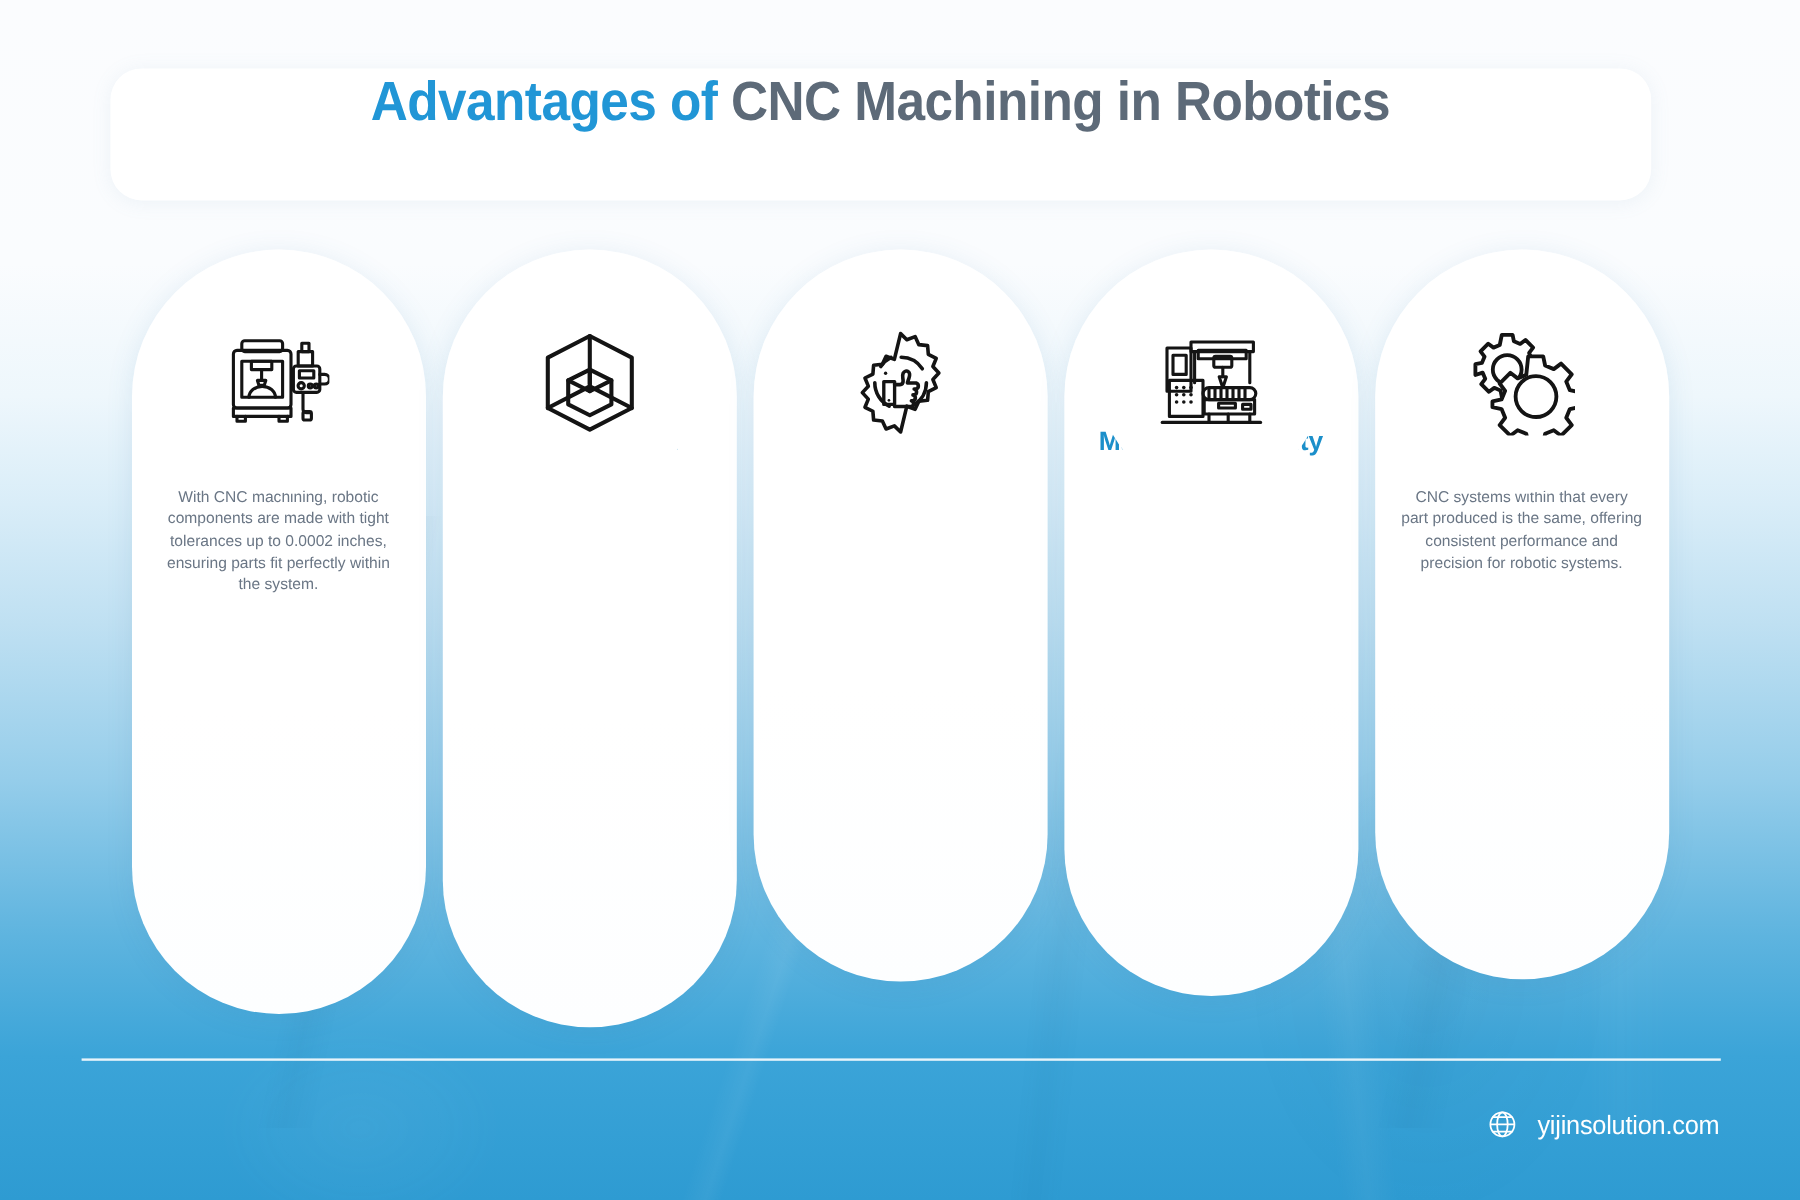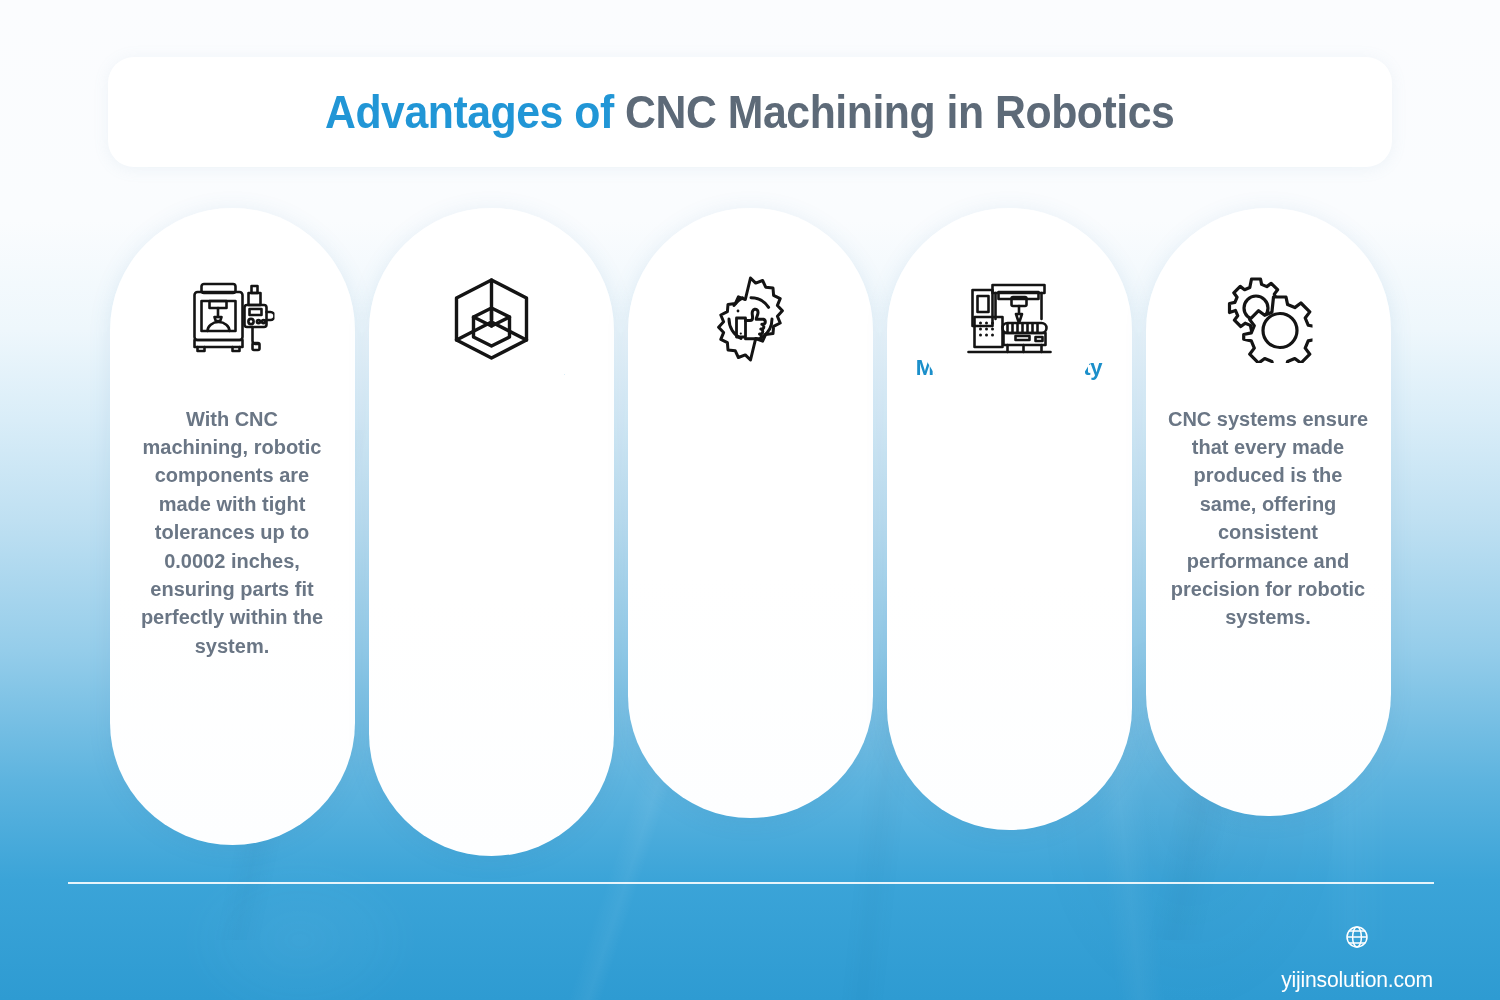--- a/index.html
+++ b/index.html
@@ -47,25 +47,25 @@
     opacity:.22;
     background:
       linear-gradient(102deg, rgba(10,70,110,0) 20%, rgba(10,70,110,.18) 21.4%, rgba(10,70,110,0) 23%),
       linear-gradient(102deg, rgba(10,70,110,0) 78%, rgba(10,70,110,.20) 79.6%, rgba(10,70,110,0) 81.6%),
       linear-gradient(90deg, rgba(255,255,255,0) 88%, rgba(255,255,255,.10) 90%, rgba(255,255,255,0) 93%);
     pointer-events:none;
   }
 
   
   .title-card {
-    position:absolute; left:108px; top:57px;
+    position:absolute; left:92px; top:57px;
     width:1284px; height:110px;
     background:#ffffff;
     border-radius:26px;
-    display:flex; align-items:center; justify-content:center;
+    display:flex; align-items:flex-start; justify-content:center;
     box-shadow:0 2px 16px rgba(120,160,190,.10);
   }
   .title-text {
     font-size:46px;
     font-weight:bold;
     letter-spacing:-.5px;
     white-space:nowrap;
     transform:scaleX(.93);
   }
   .t-blue { color:#2196d6; }
@@ -123,24 +123,23 @@
   .card-title {
     color:#1b8fca;
     font-size:22px;
     font-weight:bold;
     line-height:1.3;
     margin-bottom:22px;
     letter-spacing:-.2px;
   }
   .card-body {
     color:#6a7685;
-    font-size:20px;
+    font-size:13px;
     line-height:1.42;
     padding:0 4px;
-    font-weight:bold;
   }
 
   
   .divider {
     position:absolute; left:68px; top:882px;
     width:1366px; height:2px;
     background:rgba(255,255,255,.88);
   }
   .logo-block {
     position:absolute; left:68px; top:916px;
@@ -156,21 +155,21 @@
   .logo-top {
     font-size:15px; font-weight:bold; letter-spacing:1.6px;
     display:block; margin-bottom:3px;
   }
   .logo-bot {
     font-size:19px; font-weight:bold; letter-spacing:1.1px;
     display:block;
   }
   .site-block {
     position:absolute; right:64px; top:925px;
-    display:flex; align-items:center; gap:14px;flex-direction:column;
+    display:flex; align-items:flex-start; gap:14px;
   }
   .site-text {
     color:#ffffff; font-size:22px; letter-spacing:-.2px;
     transform:scaleX(.96);
   }
 </style>
 </head>
 <body>
 
 <div class="stage">
@@ -307,21 +306,21 @@
           <span>
             <svg width="88" height="88" viewBox="0 0 88 88" fill="none" stroke="#141414" stroke-width="3.2" stroke-linejoin="round" stroke-linecap="round">
               <path d="M27 4 h9 l1.1 5.4 5.2 2.2 4.4-3.3 6.4 6.4 -3.3 4.4 2.2 5.2 5.4 1.1 v9 l-5.4 1.1 -2.2 5.2 3.3 4.4 -6.4 6.4 -4.4-3.3 -5.2 2.2 -1.1 5.4 h-9 l-1.1-5.4 -5.2-2.2 -4.4 3.3 -6.4-6.4 3.3-4.4 -2.2-5.2 L5 37.5 v-9 l5.4-1.1 2.2-5.2 -3.3-4.4 6.4-6.4 4.4 3.3 5.2-2.2z"></path>
               <circle cx="31.5" cy="33" r="12"></circle>
               <path d="M49 22 h12.5 l1.6 7.6 7.2 3 6.1-4.6 8.9 8.9 -4.6 6.1 3 7.2 7.6 1.6 v12.5 l-7.6 1.6 -3 7.2 4.6 6.1 -8.9 8.9 -6.1-4.6 -7.2 3 -1.6 7.6 H49 l-1.6-7.6 -7.2-3 -6.1 4.6 -8.9-8.9 4.6-6.1 -3-7.2 -7.6-1.6 V59.5 l7.6-1.6 3-7.2 -4.6-6.1 8.9-8.9 6.1 4.6 7.2-3z" fill="#ffffff"></path>
               <circle cx="55.5" cy="55.5" r="17" fill="#ffffff"></circle>
             </svg>
           </span>
         </div>
         <div class="card-title">Repeatability</div>
-        <div class="card-body">CNC systems ensure that every made produced is the same, offering consistent performance and precision for robotic systems.</div>
+        <div class="card-body">CNC systems within that every part produced is the same, offering consistent performance and precision for robotic systems.</div>
       </div>
     </div>
 
   </div>
 
   <div class="divider"></div>
 
 
   <div class="site-block">
     <span>

